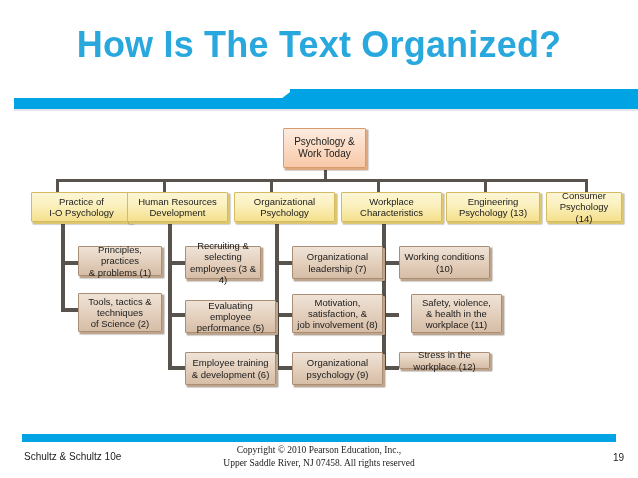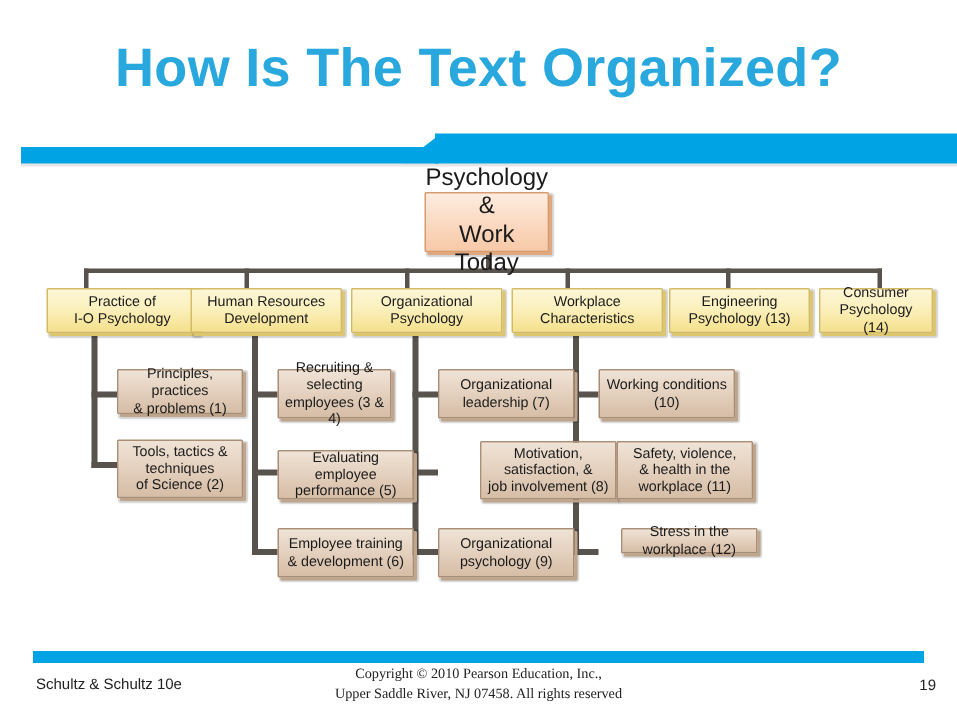--- a/index.html
+++ b/index.html
@@ -59,21 +59,21 @@
     display:flex;align-items:center;justify-content:center;
     text-align:center;
     color:#1a1a1a;
     line-height:1.18;
     border-radius:1px;
   }
   .node .label{display:block;padding:0 3px;}
 
   
   .node.n-top{
-    font-size:16px;
+    font-size:10px;
     background:linear-gradient(to bottom,#fdece0 0%,#fbdcc6 45%,#f7c9a8 100%);
     border:1px solid #d89b6d;
     box-shadow:
       2px 2px 0 0 #e0a87e,
       2px 2px 1px 1px rgba(0,0,0,0.18);
   }
   
   .node.n-yellow{
     font-size:9.5px;
     background:linear-gradient(to bottom,#fdf6d6 0%,#fbf0bd 45%,#f4e08c 100%);
@@ -186,34 +186,34 @@
   <div class="node n-tan" style="left:185px;top:300px;width:91px;height:33px;">
     <span class="label">Evaluating employee<br>performance (5)</span>
   </div>
   <div class="node n-tan" style="left:185px;top:352px;width:91px;height:33px;">
     <span class="label">Employee training<br>&amp; development (6)</span>
   </div>
 
   <div class="node n-tan" style="left:292px;top:246px;width:91px;height:33px;">
     <span class="label">Organizational<br>leadership (7)</span>
   </div>
-  <div class="node n-tan" style="left:292px;top:294px;width:91px;height:39px;margin-left:28px;">
+  <div class="node n-tan" style="left:292px;top:294px;width:91px;height:39px;">
     <span class="label">Motivation,<br>satisfaction, &amp;<br>job involvement (8)</span>
   </div>
   <div class="node n-tan" style="left:292px;top:352px;width:91px;height:33px;">
     <span class="label">Organizational<br>psychology (9)</span>
   </div>
 
   <div class="node n-tan" style="left:399px;top:246px;width:91px;height:33px;">
     <span class="label">Working conditions<br>(10)</span>
   </div>
   <div class="node n-tan" style="left:399px;top:294px;width:91px;height:39px;margin-left:12px;">
     <span class="label">Safety, violence,<br>&amp; health in the<br>workplace (11)</span>
   </div>
-  <div class="node n-tan" style="left:414px;top:352px;width:91px;height:17px;">
+  <div class="node n-tan" style="left:399px;top:352px;width:91px;height:17px;">
     <span class="label">Stress in the<br>workplace (12)</span>
   </div>
 
   <div class="ftr-bar"></div>
 
   <div class="ftr-left">Schultz &amp; Schultz 10e</div>
   <div class="ftr-center">
     <div>Copyright © 2010 Pearson Education, Inc.,</div>
     <div>Upper Saddle River, NJ 07458. All rights reserved</div>
   </div>

